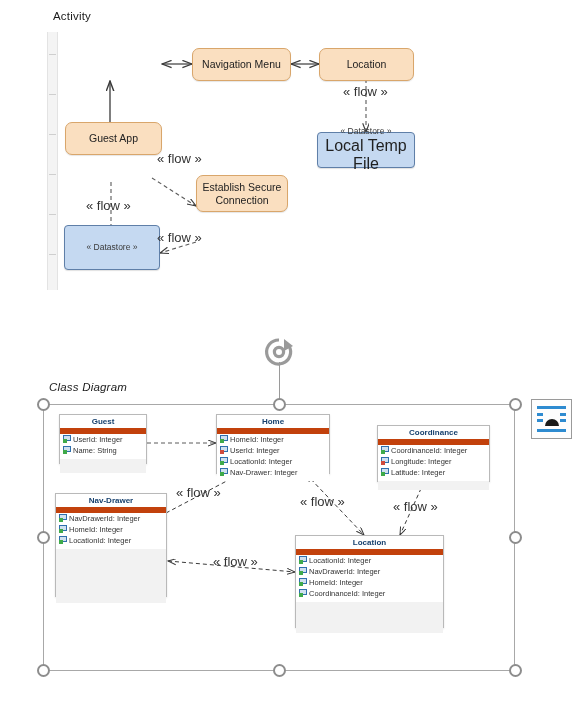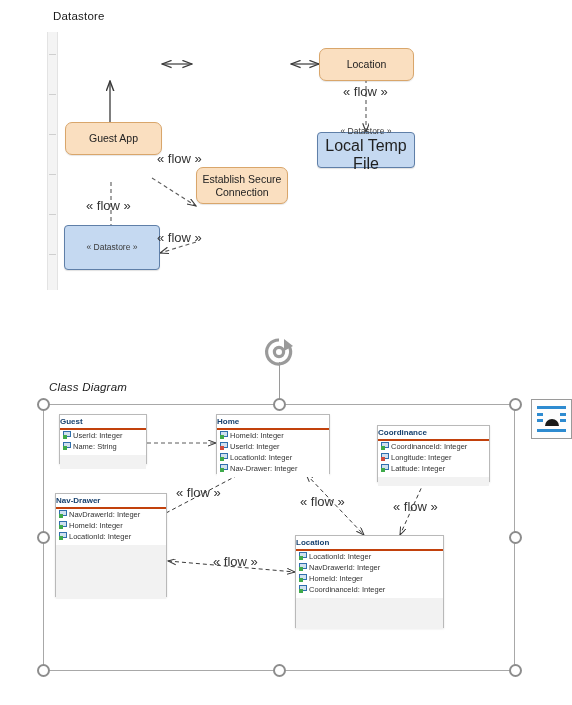--- a/index.html
+++ b/index.html
@@ -59,23 +59,23 @@
   }
   .rot-stem{position:absolute;width:1px;background:#9a9a9a;}
   .rot-icon{position:absolute;width:34px;height:34px;}
 
   .cls{
     position:absolute;box-sizing:border-box;
     background:#f2f2f2;border:1px solid #b9b9b9;
     box-shadow:0 1px 2px rgba(0,0,0,.10);
   }
   .cls .title{
-    height:13px;line-height:13px;
+    height:13px;line-height:13px;text-align:center;
     font-size:8px;font-weight:bold;color:#16406e;
-    background:#ffffff;border-bottom:2px solid #c2410c;
+    background:#ffffff;border-bottom:6px solid #c2410c;
   }
   .cls .attrs{background:#ffffff;padding:1px 0 2px 0;}
   .attr{
     display:flex;height:11px;padding-left:3px;
     font-size:7.5px;color:#333;white-space:nowrap;
   }
   .attr .ico{
     width:8px;height:8px;margin-right:2px;position:relative;flex:0 0 auto;
   }
   .attr .ico b{
@@ -94,21 +94,21 @@
 
   
   .side-icon{
     position:absolute;left:531px;top:399px;width:41px;height:40px;
     background:#fdfdfd;border:1px solid #9a9a9a;box-sizing:border-box;
   }
 </style>
 </head>
 <body>
 
-<div class="abs caption" style="left:53px;top:10px;">Datastore</div>
+<div class="abs caption" style="left:53px;top:10px;">Activity</div>
 
 <div class="abs" id="activity-canvas">
 
   <div class="abs ruler" style="top:6px;">
     <i style="top:22px;"></i>
       <i style="top:62px;"></i>
       <i style="top:102px;"></i>
     <i style="top:142px;"></i>
       <i style="top:182px;"></i>
       <i style="top:222px;"></i>
@@ -136,30 +136,33 @@
     <line x1="366" y1="53" x2="366" y2="106" stroke="#5a5a5a" stroke-width="1.1" stroke-dasharray="4,3" marker-end="url(#a-dash)"></line>
 
     <line x1="111" y1="156" x2="111" y2="222" stroke="#5a5a5a" stroke-width="1.1" stroke-dasharray="4,3" marker-end="url(#a-dash)"></line>
 
     <line x1="152" y1="152" x2="196" y2="180" stroke="#5a5a5a" stroke-width="1.1" stroke-dasharray="4,3" marker-end="url(#a-dash)"></line>
 
     <line x1="196" y1="216" x2="160" y2="227" stroke="#5a5a5a" stroke-width="1.1" stroke-dasharray="4,3" marker-end="url(#a-dash)"></line>
   </svg>
 
 
+  <div class="node act" style="left:192px;top:22px;width:99px;height:33px;">
+    <span>Navigation Menu</span>
+  </div>
 
   <div class="node act" style="left:319px;top:22px;width:95px;height:33px;">
     <span>Location</span>
   </div>
 
   <div class="node act" style="left:65px;top:96px;width:97px;height:33px;">
     <span>Guest App</span>
   </div>
 
-  <div class="node act" style="left:196px;top:141px;width:92px;height:37px;">
+  <div class="node act" style="left:196px;top:149px;width:92px;height:37px;">
     <span>Establish Secure Connection</span>
   </div>
 
   <div class="node ds" style="left:317px;top:106px;width:98px;height:36px;">
     <span class="stereo">« Datastore »</span>
     <span class="nm">Local Temp File</span>
   </div>
 
   <div class="node ds" style="left:64px;top:199px;width:96px;height:45px;">
     <span class="stereo">« Datastore »</span>

